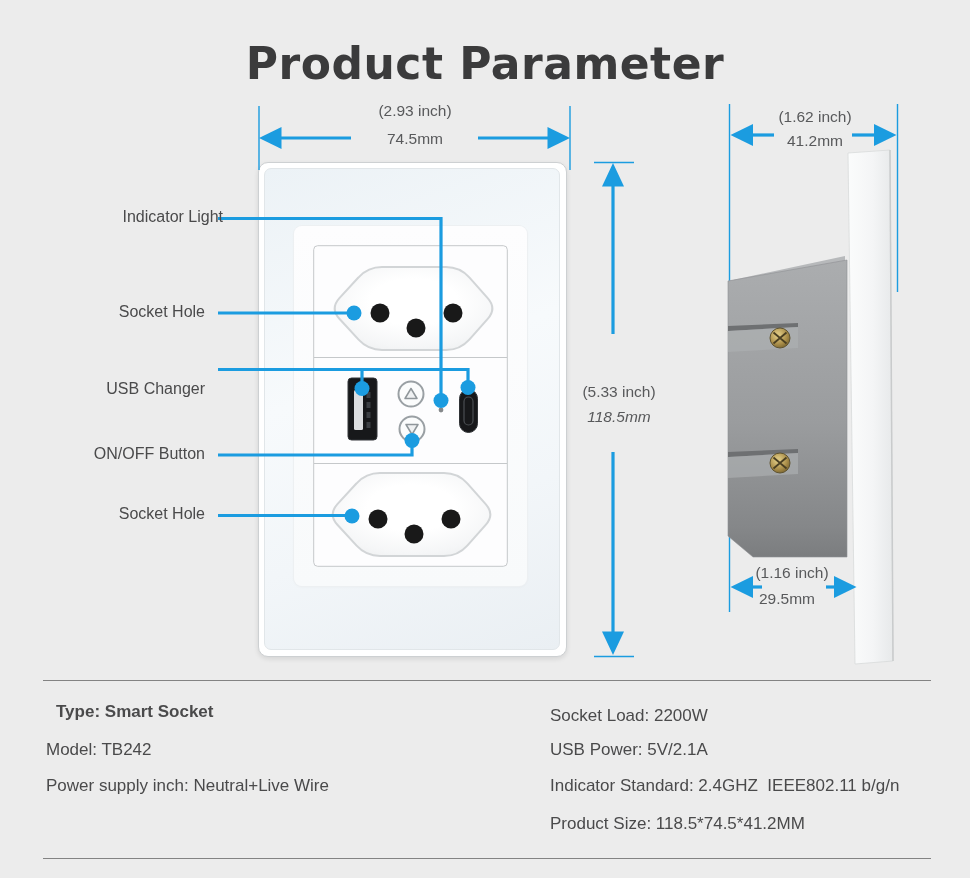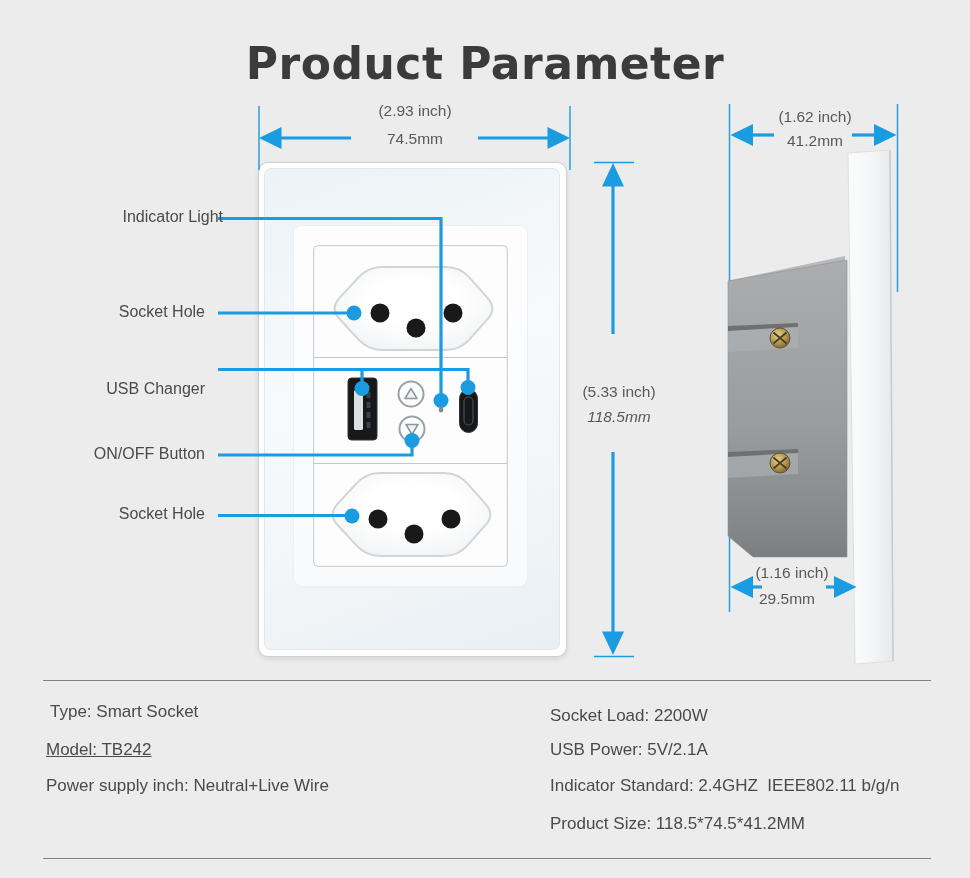--- a/index.html
+++ b/index.html
@@ -197,22 +197,22 @@
 
   <div class="abs dimtext" style="left:755px;top:108px;width:120px;">(1.62 inch)</div>
   <div class="abs dimtext" style="left:755px;top:132px;width:120px;">41.2mm</div>
 
   <div class="abs dimtext" style="left:732px;top:564px;width:120px;">(1.16 inch)</div>
   <div class="abs dimtext" style="left:727px;top:590px;width:120px;">29.5mm</div>
 
   <div class="abs divider" style="left:43px;top:680px;width:888px;"></div>
   <div class="abs divider" style="left:43px;top:858px;width:888px;"></div>
 
-  <div class="abs spec-line" style="left:50px;top:702px;">Type: Smart Socket</div>
-  <div class="abs spec-line" style="left:46px;top:740px;text-decoration:underline;">Model: TB242</div>
+  <div class="abs spec-line" style="left:56px;top:702px;font-weight:bold;">Type: Smart Socket</div>
+  <div class="abs spec-line" style="left:46px;top:740px;">Model: TB242</div>
   <div class="abs spec-line" style="left:46px;top:776px;">Power supply inch: Neutral+Live Wire</div>
 
   <div class="abs spec-line" style="left:550px;top:706px;">Socket Load: 2200W</div>
   <div class="abs spec-line" style="left:550px;top:740px;">USB Power: 5V/2.1A</div>
   <div class="abs spec-line" style="left:550px;top:776px;">Indicator Standard: 2.4GHZ  IEEE802.11 b/g/n</div>
   <div class="abs spec-line" style="left:550px;top:814px;">Product Size: 118.5*74.5*41.2MM</div>
 
 </div>
 
 </body></html>

